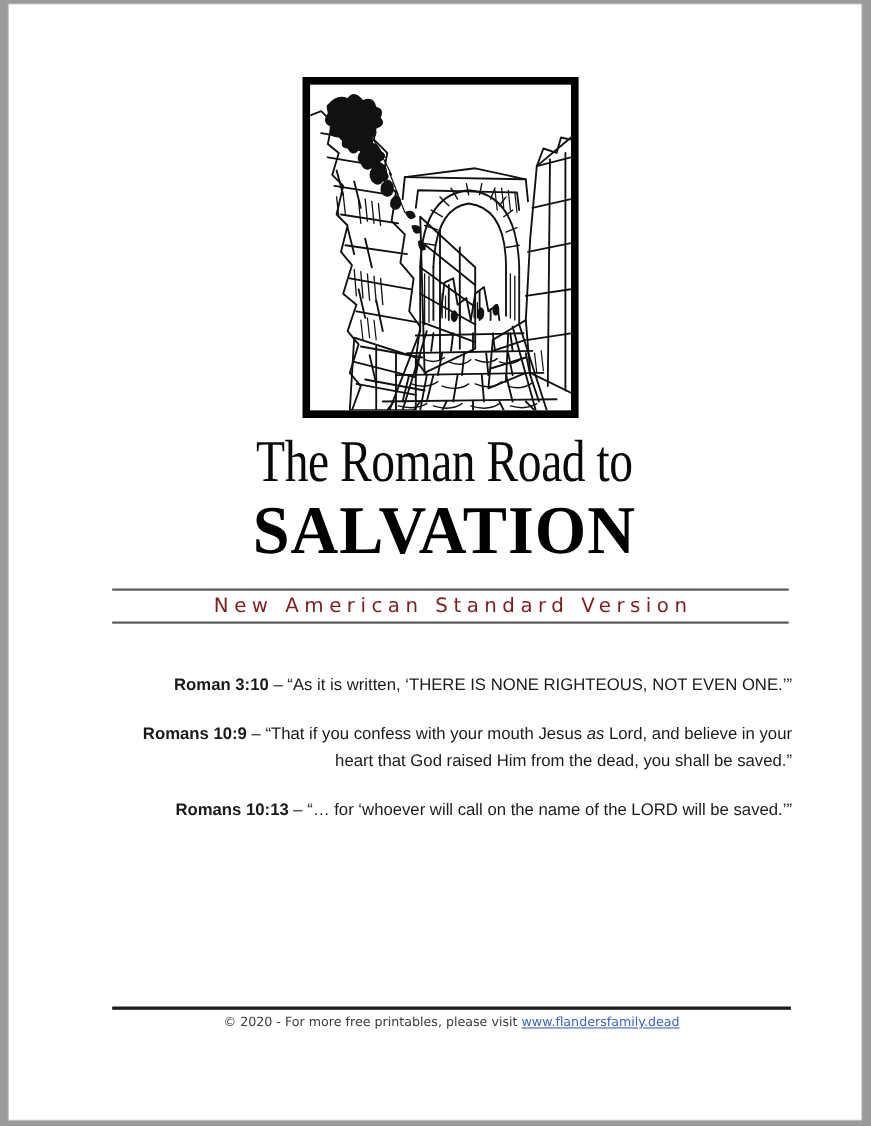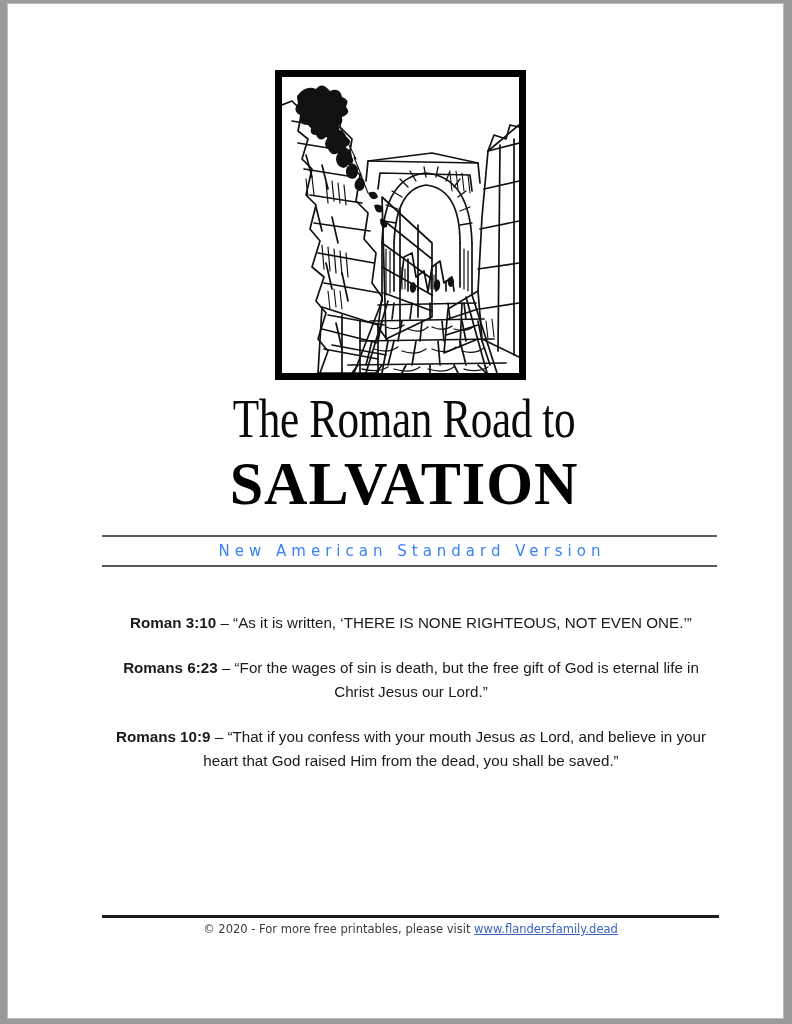--- a/index.html
+++ b/index.html
@@ -95,43 +95,43 @@
     width: 615px;
   }
   .rule-thin {
     height: 2px;
     background: #595959;
     width: 100%;
   }
   .version-text {
     text-align: center;
     font-family: "DejaVu Sans", sans-serif;
-    font-size: 15px;
+    font-size: 18px;
     line-height: 28px;
     letter-spacing: 5.0px;
     text-indent: 5.0px;
-    color: #3b82f6;
+    color: #7f1d1d;
     font-weight: 400;
     white-space: nowrap;
   }
 
   
   .verses {
     position: absolute;
     left: 94px;
     top: 592px;
     width: 618px;
   }
   .verse {
     font-family: "Liberation Sans", sans-serif;
     font-size: 15.2px;
     line-height: 24px;
     color: #1a1a1a;
     margin-bottom: 21px;
-    text-align: center;
+    text-align: right;
   }
   .verse:last-child { margin-bottom: 0; }
   .verse .ref {
     font-weight: 700;
   }
   .verse em { font-style: italic; }
 
   
   .footer-rule {
     position: absolute;
@@ -288,23 +288,23 @@
       <div class="rule-thin"></div>
       <div class="version-text">New American Standard Version</div>
       <div class="rule-thin"></div>
     </div>
 
     <div class="verses">
       <p class="verse"><span class="ref">Roman 3:10</span><span> – </span><span>“As it is written, ‘THERE IS NONE RIGHTEOUS, NOT EVEN ONE.’”</span></p>
 
 
 
-      <p class="verse"><span class="ref">Romans 6:23</span><span> – </span><span>“For the wages of sin is death, but the free gift of God is eternal life in Christ Jesus our Lord.”</span></p>
 
       <p class="verse"><span class="ref">Romans 10:9</span><span> – </span><span>“That if you confess with your mouth Jesus </span><em>as</em><span> Lord, and believe in your heart that God raised Him from the dead, you shall be saved.”</span></p>
 
+      <p class="verse"><span class="ref">Romans 10:13</span><span> – </span><span>“… for ‘whoever will call on the name of the LORD will be saved.’”</span></p>
     </div>
 
     <div class="footer-rule"></div>
     <div class="footer-text"><span>© 2020 - For more free printables, please visit </span><a class="footer-link" href="#" style="color: rgb(59, 99, 196);">www.flandersfamily.dead</a></div>
 
   </div>
 </div>
 
 </body></html>

